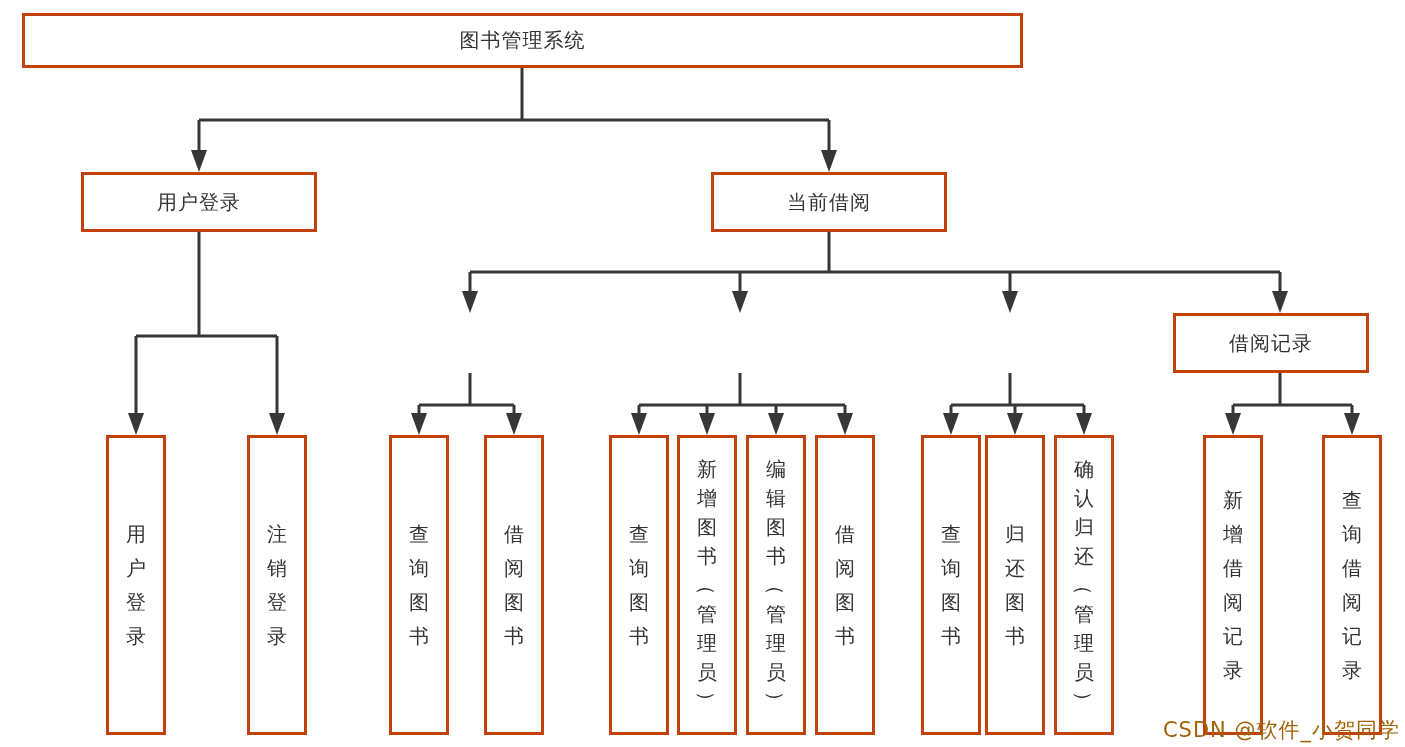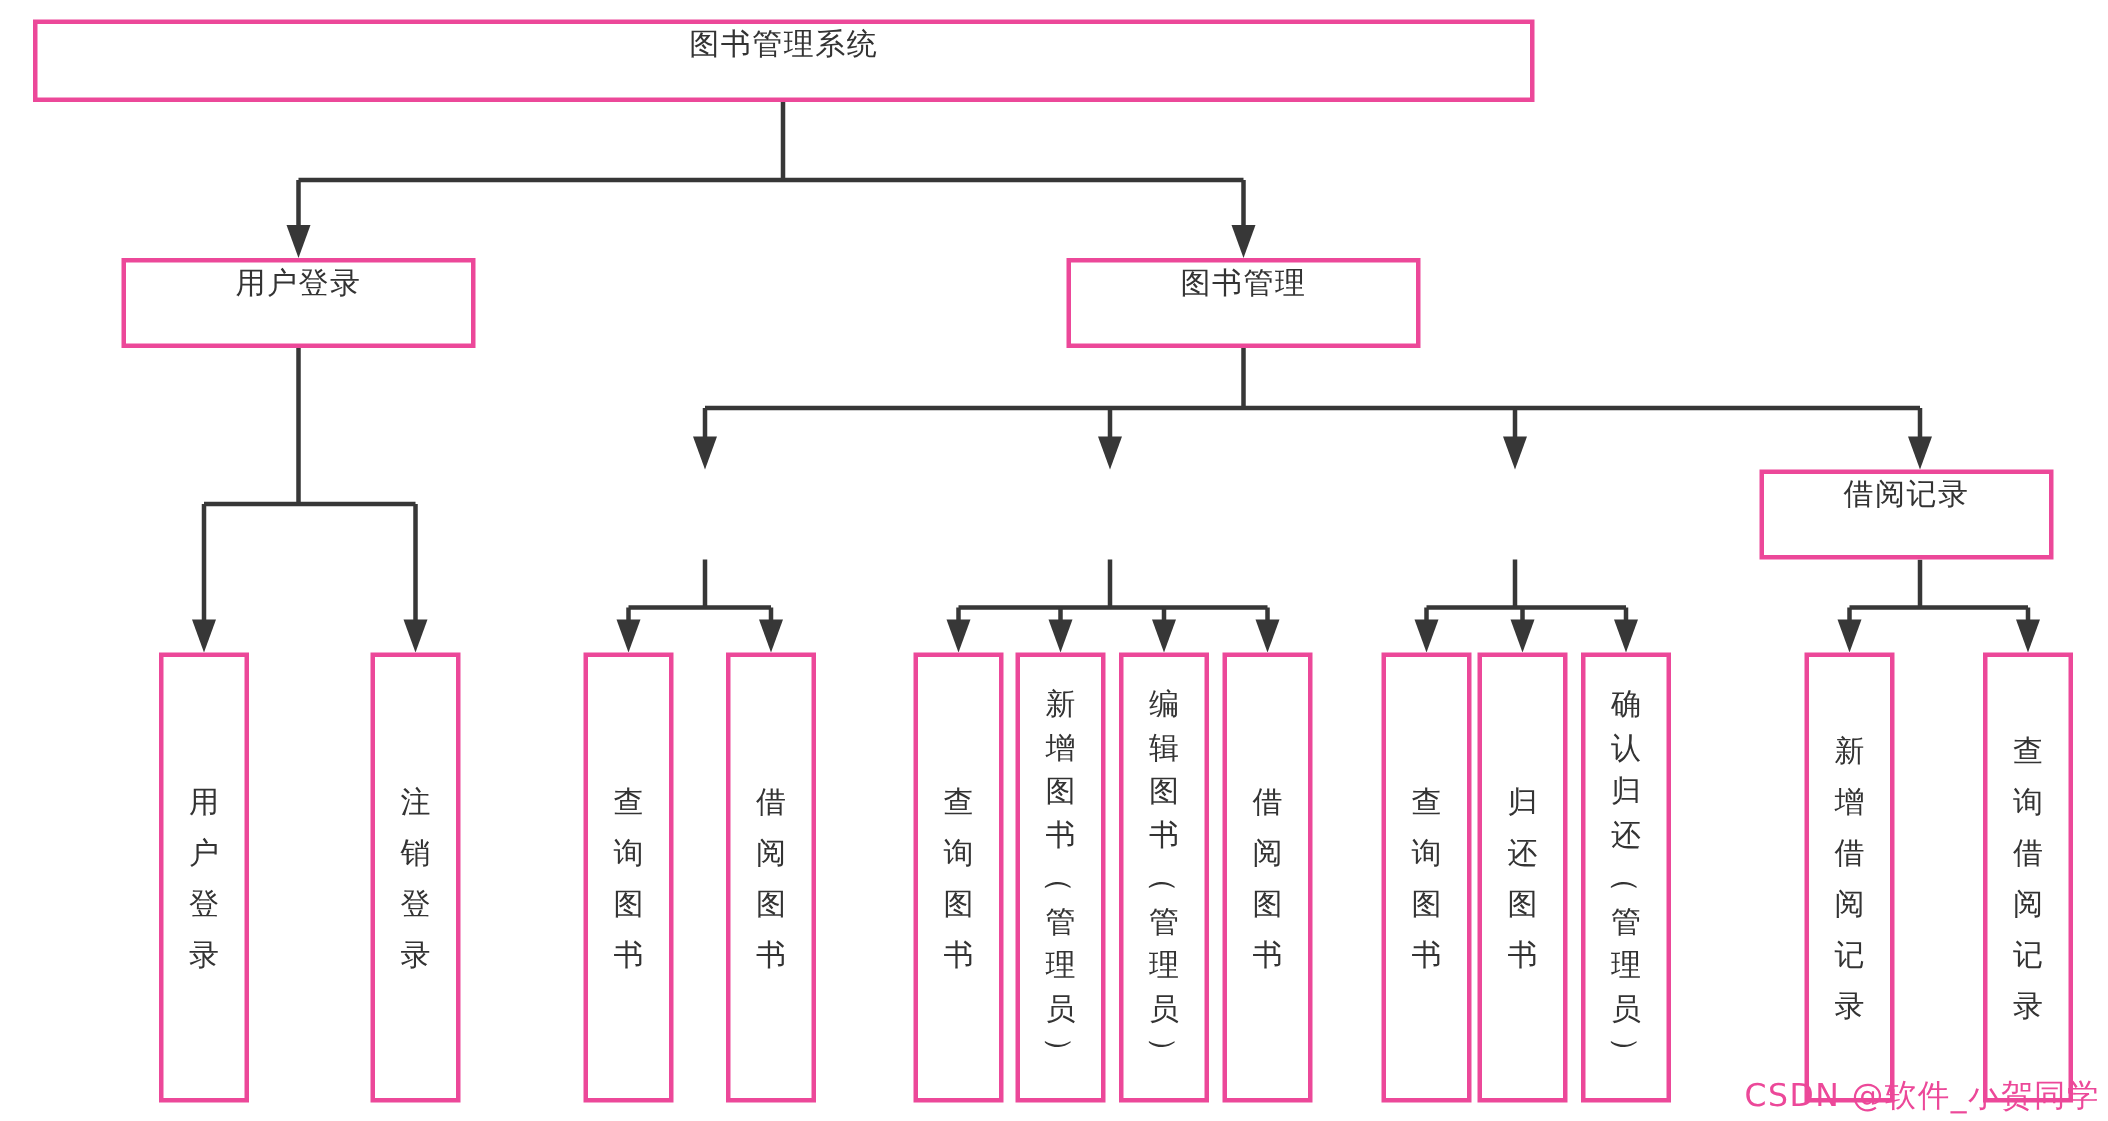--- a/index.html
+++ b/index.html
@@ -11,37 +11,37 @@
     overflow:hidden;
   }
   #connector-layer{
     position:absolute;left:0;top:0;width:1405px;height:747px;
     pointer-events:none;z-index:0;
   }
   .box{
     position:absolute;
     box-sizing:border-box;
     background:#ffffff;
-    border:3px solid #ec4899;
-    display:flex;align-items:flex-start;justify-content:center;
+    border:3px solid #c2410c;
+    display:flex;align-items:center;justify-content:center;
     z-index:1;
   }
   .hlabel{
     font-size:20px;color:#333333;letter-spacing:1px;white-space:nowrap;
   }
   .vlabel{
     display:flex;flex-direction:column;align-items:center;justify-content:center;
     width:100%;height:100%;gap:14px;color:#333333;
   }
   .vlabel.dense{gap:9px;}
   .vchar{font-size:20px;line-height:1;display:block;}
   .vchar.rot{transform:rotate(90deg);}
   #watermark{
     position:absolute;right:5px;bottom:3px;
-    font-size:21px;color:#ec4899;letter-spacing:1px;
+    font-size:21px;color:#a16207;letter-spacing:1px;
     z-index:2;white-space:nowrap;
   }
   .stroke{fill:none;stroke:#373737;stroke-width:3;}
   .arrow{fill:#373737;stroke:none;}
 </style>
 </head>
 <body>
 
 <div id="stage">
 
@@ -89,21 +89,21 @@
   </svg>
 
   <div class="box" style="left:22px;top:13px;width:1001px;height:55px">
     <span class="hlabel">图书管理系统</span>
   </div>
 
   <div class="box" style="left:81px;top:172px;width:236px;height:60px">
     <span class="hlabel">用户登录</span>
   </div>
   <div class="box" style="left:711px;top:172px;width:236px;height:60px">
-    <span class="hlabel">图书管理</span>
+    <span class="hlabel">当前借阅</span>
   </div>
 
   <div class="box" style="left:1173px;top:313px;width:196px;height:60px">
     <span class="hlabel">借阅记录</span>
   </div>
 
   <div class="box" style="left:106px;top:435px;width:60px;height:300px">
     <span class="vlabel">
         <span class="vchar">用</span>
         <span class="vchar">户</span>

